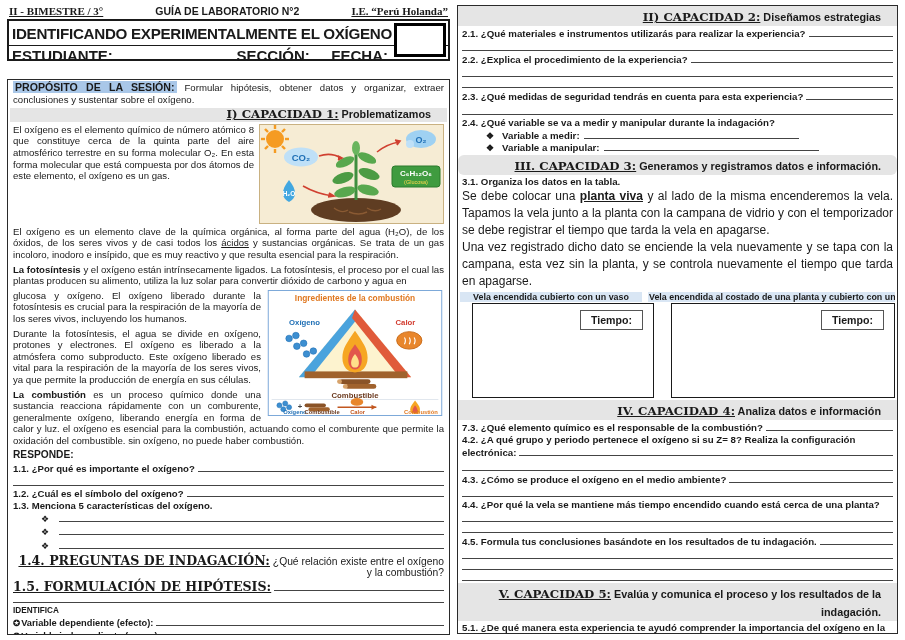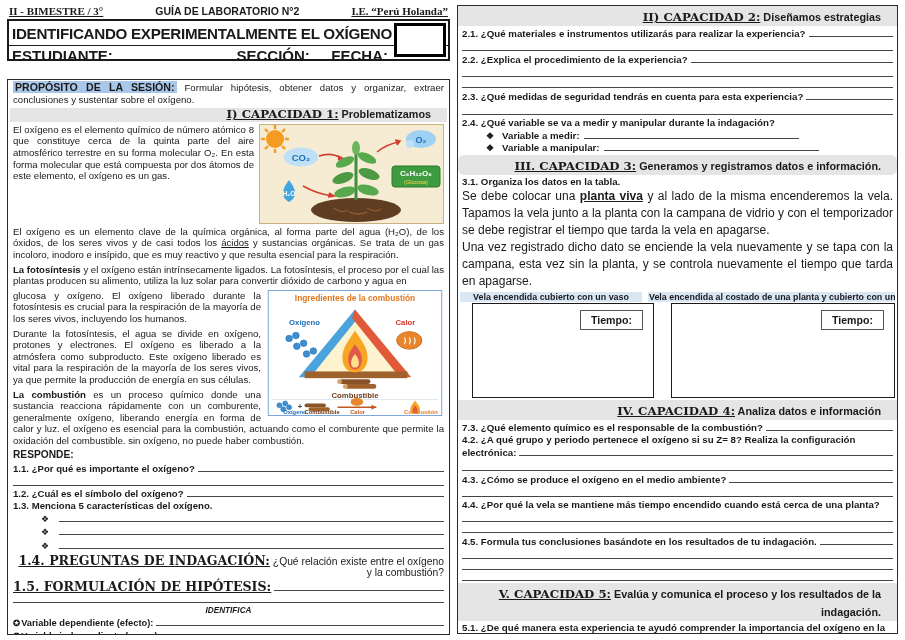--- a/index.html
+++ b/index.html
@@ -34,21 +34,21 @@
   .clr { clear:both; }
 
   .responde { font-weight:bold; font-size:10.2px; margin-top:1px; }
   .q { display:flex; align-items:baseline; font-weight:bold; margin-top:1px; text-align:left; }
   .q .fill { flex:1; border-bottom:1px solid #444; height:10px; margin-left:3px; }
   .blank { border-bottom:1px solid #444; height:11px; }
   .bullet-row { display:flex; align-items:baseline; margin:1px 0 0 28px; }
   .diamond { font-size:9px; margin-right:10px; }
   .big-label { font-family:"DejaVu Serif", serif; font-weight:bold; font-size:12.6px; text-decoration:underline; }
   .q14 { text-align:right; font-size:10.8px; margin-top:2px; }
-  .identifica { font-style:italic; font-weight:bold; font-size:8.2px; margin-top:2px; text-align:center; }
+  .identifica { font-weight:bold; font-size:8.2px; margin-top:2px; text-align:left; }
   .var-row { display:flex; align-items:baseline; font-weight:bold; font-size:9.3px; }
   .var-row .ico { font-size:8.5px; margin-right:1px; }
   .var-row .fill { flex:1; border-bottom:1px solid #444; height:9px; margin-left:3px; }
 
   .footer { display:flex; justify-content:space-between; align-items:baseline; padding:4px 10px 0 30px; }
   .quote { color:#1e7e1e; font-weight:bold; font-size:11px; letter-spacing:0.2px; }
   .prof { color:#1e7e1e; font-weight:bold; font-style:italic; font-size:9.5px; }
 
   
   .right-box { border:1.5px solid #2a2a2a; height:629px; overflow:hidden; padding-bottom:2px; }

